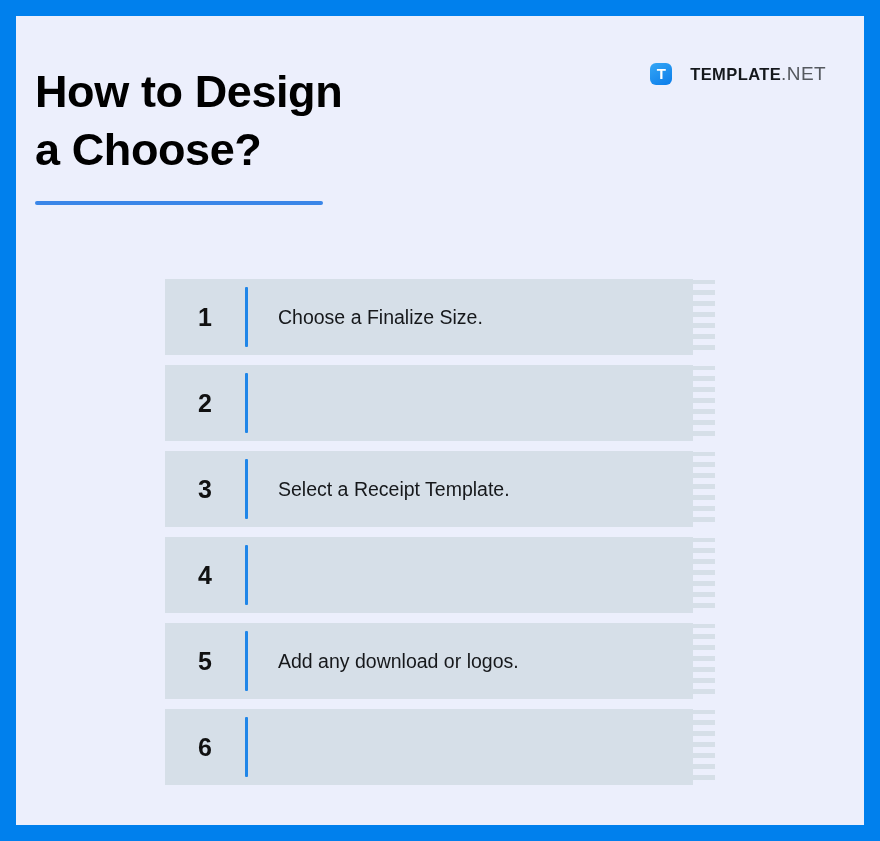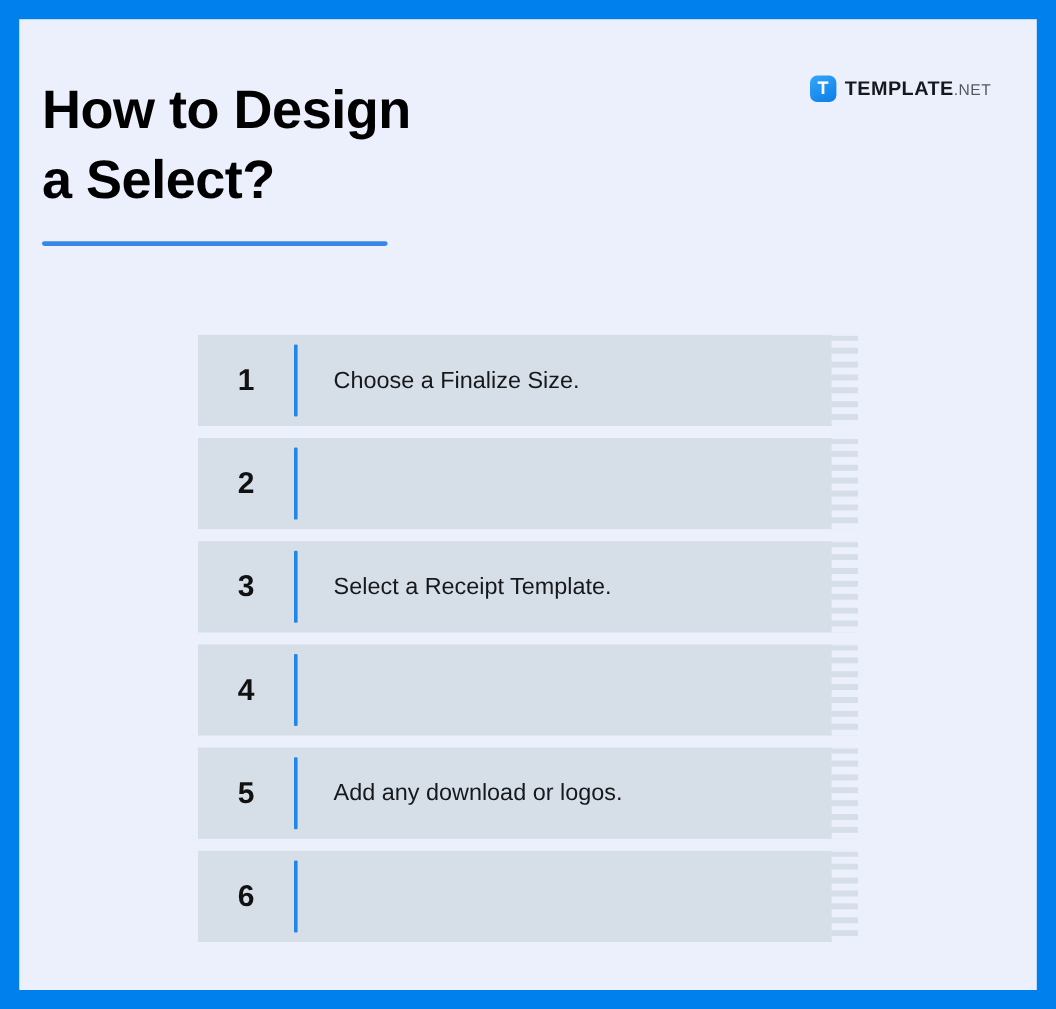--- a/index.html
+++ b/index.html
@@ -43,23 +43,24 @@
     font-weight: bold;
     line-height: 22px;
     text-align: center;
     letter-spacing: 0;
   }
   .brand-text {
     font-size: 16.5px;
     font-weight: bold;
     letter-spacing: 0.4px;
     color: #15181c;
+    margin-left: 11px;
   }
   .brand-suffix {
-    font-size: 13px;
+    font-size: 19px;
     font-weight: normal;
     letter-spacing: 0.4px;
     color: #55595f;
     margin-top: 39px;
   }
 
   
   .heading {
     position: absolute;
     left: 19px;
@@ -165,21 +166,21 @@
 <body>
 
 <div class="poster">
 
   <div class="brand">
     <span class="brand-mark">T</span>
     <span><span class="brand-text">TEMPLATE</span><span class="brand-suffix">.NET</span></span>
   </div>
 
   <h1 class="heading">How to Design
-a Select?</h1>
+a Choose?</h1>
 
   <div class="heading-rule"></div>
 
   <div class="steps">
 
     <div class="step">
       <div class="step-num">1</div>
       <div class="step-divider"></div>
       <div class="step-text">Choose a Finalize Size.</div>
       <div class="step-perf"></div>

